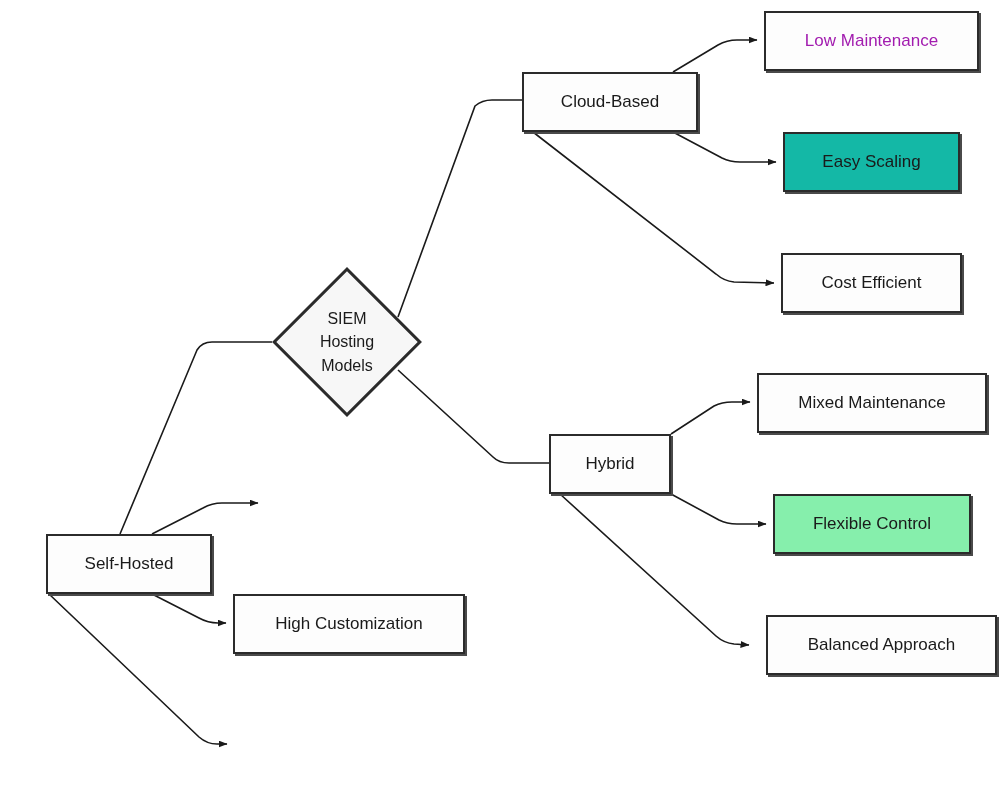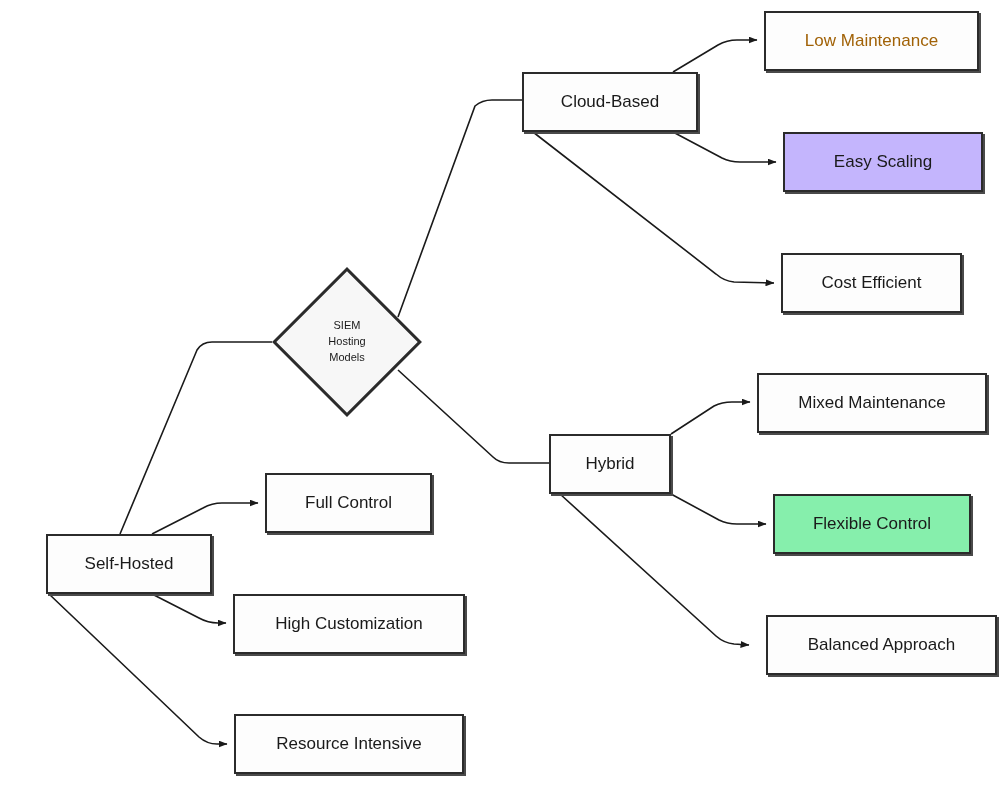--- a/index.html
+++ b/index.html
@@ -65,21 +65,21 @@
   .node-diamond .diamond-label {
     position: absolute;
     left: 0;
     top: 0;
     width: 150px;
     height: 150px;
     display: flex;
     align-items: center;
     justify-content: center;
     text-align: center;
-    font-size: 11px;
+    font-size: 16px;
     line-height: 1.45;
     color: #1a1a1a;
     white-space: pre-line;
   }
 </style>
 </head>
 <body>
 
 <div id="canvas" style="background: rgb(255, 255, 255);">
 
@@ -108,47 +108,41 @@
   <div class="node-diamond" style="left: 272px; top: 267px; width: 150px; height: 150px;">
     <div class="diamond-shape"></div>
     <div class="diamond-label">SIEM
 Hosting
 Models</div>
   </div>
 
   <div class="node" style="left: 522px; top: 72px; width: 176px; height: 60px; background: rgb(253, 253, 253); border-color: rgb(43, 43, 43); color: rgb(26, 26, 26); align-items: center;">
     <span class="node-label">Cloud-Based</span>
   </div>
-  <div class="node" style="left: 764px; top: 11px; width: 215px; height: 60px; background: rgb(253, 253, 253); border-color: rgb(43, 43, 43); color: #a16207;">
+  <div class="node" style="left: 764px; top: 11px; width: 215px; height: 60px; background: rgb(253, 253, 253); border-color: rgb(43, 43, 43); color: #a21caf;">
     <span class="node-label">Low Maintenance</span>
   </div>
-  <div class="node" style="left: 783px; top: 132px; width: 200px; height: 60px; background: #c4b5fd; border-color: rgb(43, 43, 43); color: rgb(26, 26, 26);">
+  <div class="node" style="left: 783px; top: 132px; width: 177px; height: 60px; background: #14b8a6; border-color: rgb(43, 43, 43); color: rgb(26, 26, 26);">
     <span class="node-label">Easy Scaling</span>
   </div>
   <div class="node" style="left: 781px; top: 253px; width: 181px; height: 60px; background: rgb(253, 253, 253); border-color: rgb(43, 43, 43); color: rgb(26, 26, 26);">
     <span class="node-label">Cost Efficient</span>
   </div>
   <div class="node" style="left: 549px; top: 434px; width: 122px; height: 60px; background: rgb(253, 253, 253); border-color: rgb(43, 43, 43); color: rgb(26, 26, 26);">
     <span class="node-label">Hybrid</span>
   </div>
   <div class="node" style="left: 757px; top: 373px; width: 230px; height: 60px; background: rgb(253, 253, 253); border-color: rgb(43, 43, 43); color: rgb(26, 26, 26);">
     <span class="node-label">Mixed Maintenance</span>
   </div>
   <div class="node" style="left: 773px; top: 494px; width: 198px; height: 60px; background: #86efac; border-color: rgb(43, 43, 43); color: rgb(26, 26, 26);">
     <span class="node-label">Flexible Control</span>
   </div>
   <div class="node" style="left: 756px; top: 615px; width: 231px; height: 60px; background: rgb(253, 253, 253); border-color: rgb(43, 43, 43); color: rgb(26, 26, 26); margin-left: 10px;">
     <span class="node-label">Balanced Approach</span>
   </div>
   <div class="node" style="left: 8px; top: 534px; width: 166px; height: 60px; background: rgb(253, 253, 253); border-color: rgb(43, 43, 43); color: rgb(26, 26, 26); margin-left: 38px;">
     <span class="node-label">Self-Hosted</span>
   </div>
-  <div class="node" style="left: 265px; top: 473px; width: 167px; height: 60px; background: rgb(253, 253, 253); border-color: rgb(43, 43, 43); color: rgb(26, 26, 26);">
-    <span class="node-label">Full Control</span>
-  </div>
   <div class="node" style="left: 233px; top: 594px; width: 232px; height: 60px; background: rgb(253, 253, 253); border-color: rgb(43, 43, 43); color: rgb(26, 26, 26);">
     <span class="node-label">High Customization</span>
-  </div>
-  <div class="node" style="left: 234px; top: 714px; width: 230px; height: 60px; background: rgb(253, 253, 253); border-color: rgb(43, 43, 43); color: rgb(26, 26, 26);">
-    <span class="node-label">Resource Intensive</span>
   </div>
 
 </div>
 
 </body></html>

